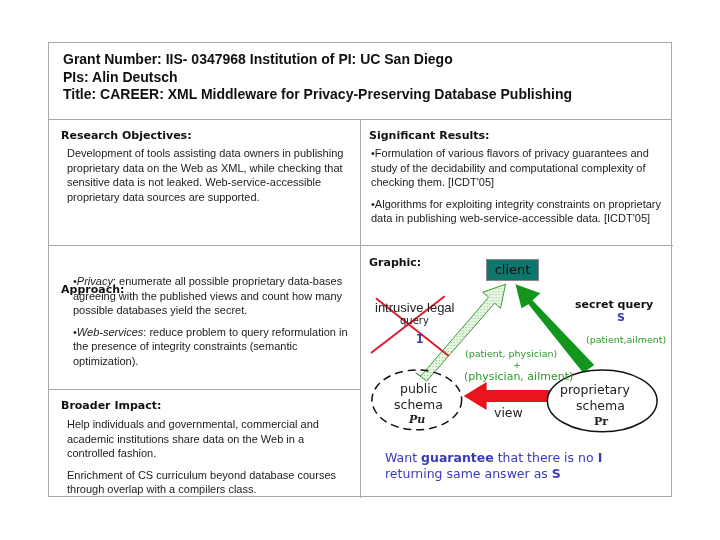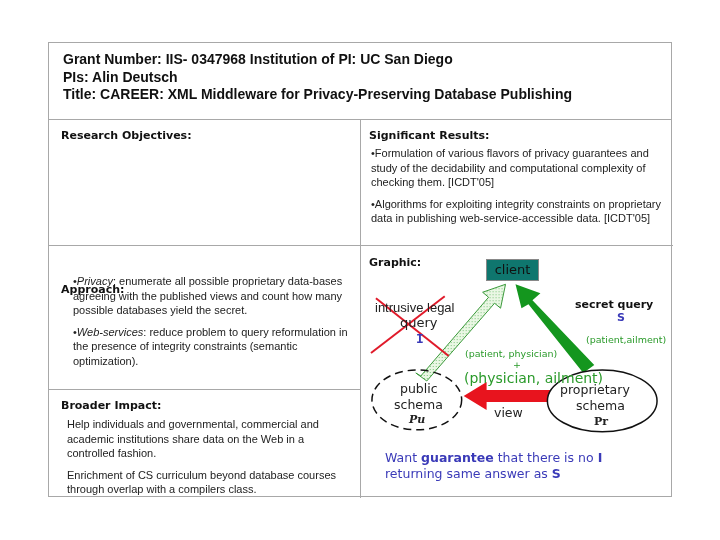--- a/index.html
+++ b/index.html
@@ -25,20 +25,23 @@
 <div class="outer">
 
   <div class="header">
     <div>Grant Number: IIS- 0347968 Institution of PI: UC San Diego</div>
     <div>PIs: Alin Deutsch</div>
     <div>Title: CAREER: XML Middleware for Privacy-Preserving Database Publishing</div>
   </div>
 
   <div class="cell" style="left:0; top:77px; width:312px; height:126px;">
     <div class="cell-title">Research Objectives:</div>
+    <div class="cell-body" style="top:26px;">
+      <p>Development of tools assisting data owners in publishing proprietary data on the Web as XML, while checking that sensitive data is not leaked. Web-service-accessible proprietary data sources are supported.</p>
+    </div>
   </div>
 
   <div class="cell right" style="left:311px; top:77px; width:313px; height:126px;">
     <div class="cell-title" style="left:8px;">Significant Results:</div>
     <div class="cell-body" style="left:10px; top:26px; right:10px;">
       <p>•Formulation of various flavors of privacy guarantees and study of the decidability and computational complexity of checking them. [ICDT'05]</p>
       <p>•Algorithms for exploiting integrity constraints on proprietary data in publishing web-service-accessible data. [ICDT'05]</p>
     </div>
   </div>
 
@@ -87,30 +90,30 @@
 
       <g>
         <line x1="15" y1="52" x2="88" y2="110" stroke="#e01a2a" stroke-width="2"></line>
         <line x1="84" y1="50" x2="10" y2="107" stroke="#e01a2a" stroke-width="2"></line>
       </g>
     </svg>
 
     <div class="client-box">client</div>
 
     <div class="lbl" style="left:14px; top:54px; font-family:Liberation Sans, sans-serif; font-size:13px; color:#222;">intrusive legal</div>
-    <div class="lbl" style="left:39px; top:69px; font-family:'DejaVu Sans',sans-serif; font-size:13px; color:#222;">query</div>
+    <div class="lbl" style="left:39px; top:69px; font-family:'DejaVu Sans',sans-serif; font-size:10px; color:#222;">query</div>
     <div class="lbl" style="left:55px; top:85px; font-family:'DejaVu Sans Mono',monospace; font-weight:bold; font-size:13px; color:#3a3ab8;">I</div>
 
     <div class="lbl" style="left:214px; top:52px; font-family:'DejaVu Sans',sans-serif; font-weight:bold; font-size:11px; color:#111;">secret query</div>
     <div class="lbl" style="left:256px; top:65px; font-family:'DejaVu Sans',sans-serif; font-weight:bold; font-size:11px; color:#3a3ab8;">S</div>
     <div class="lbl" style="left:225px; top:88px; font-family:'DejaVu Sans',sans-serif; font-size:9.5px; color:#2a9a2a;">(patient,ailment)</div>
 
     <div class="lbl" style="left:104px; top:102px; font-family:'DejaVu Sans',sans-serif; font-size:9.5px; color:#2a9a2a;">(patient, physician)</div>
     <div class="lbl" style="left:152px; top:113px; font-family:'DejaVu Sans',sans-serif; font-size:9.5px; color:#2a9a2a;">+</div>
-    <div class="lbl" style="left:103px; top:124px; font-family:'DejaVu Sans',sans-serif; font-size:14px; color:#2a9a2a;">(physician, ailment)</div>
+    <div class="lbl" style="left:103px; top:124px; font-family:'DejaVu Sans',sans-serif; font-size:11px; color:#2a9a2a;">(physician, ailment)</div>
 
     <div class="lbl" style="left:39px; top:135px; font-family:'DejaVu Sans',sans-serif; font-size:12.5px; color:#222;">public</div>
     <div class="lbl" style="left:33px; top:151px; font-family:'DejaVu Sans',sans-serif; font-size:12.5px; color:#222;">schema</div>
     <div class="lbl" style="left:48px; top:167px; font-family:'DejaVu Serif',serif; font-style:italic; font-weight:bold; font-size:11px; color:#222;">Pu</div>
 
     <div class="lbl" style="left:199px; top:136px; font-family:'DejaVu Sans',sans-serif; font-size:12.5px; color:#222;">proprietary</div>
     <div class="lbl" style="left:215px; top:152px; font-family:'DejaVu Sans',sans-serif; font-size:12.5px; color:#222;">schema</div>
     <div class="lbl" style="left:233px; top:169px; font-family:'DejaVu Serif',serif; font-weight:bold; font-size:11px; color:#222;">Pr</div>
 
     <div class="lbl" style="left:133px; top:159px; font-family:'DejaVu Sans',sans-serif; font-size:12.5px; color:#222;">view</div>

